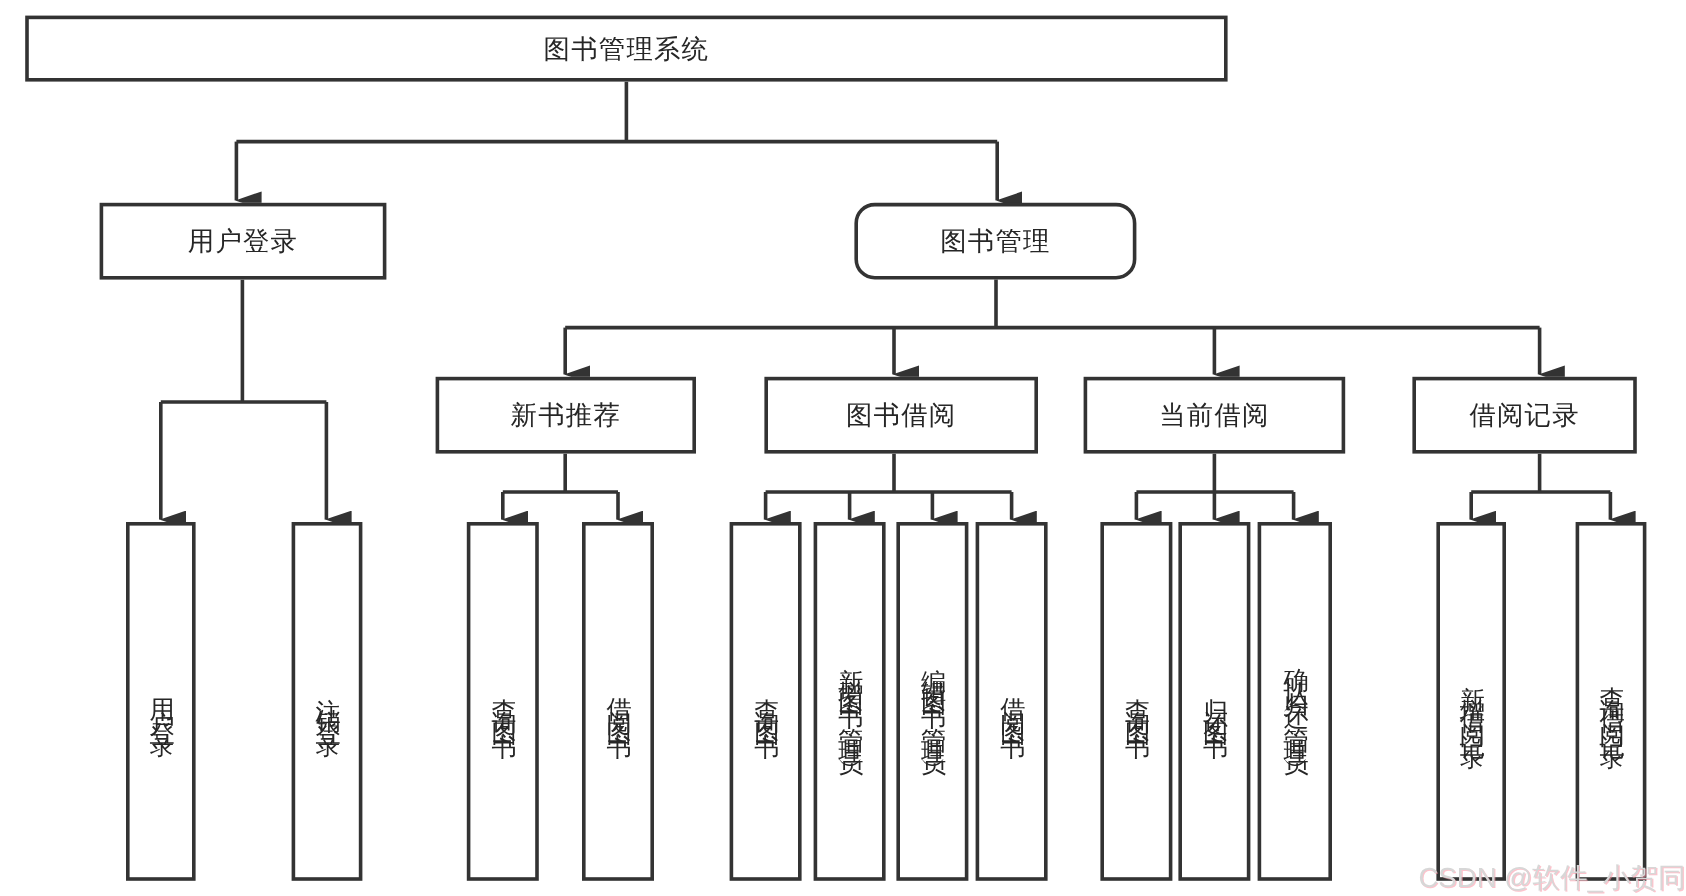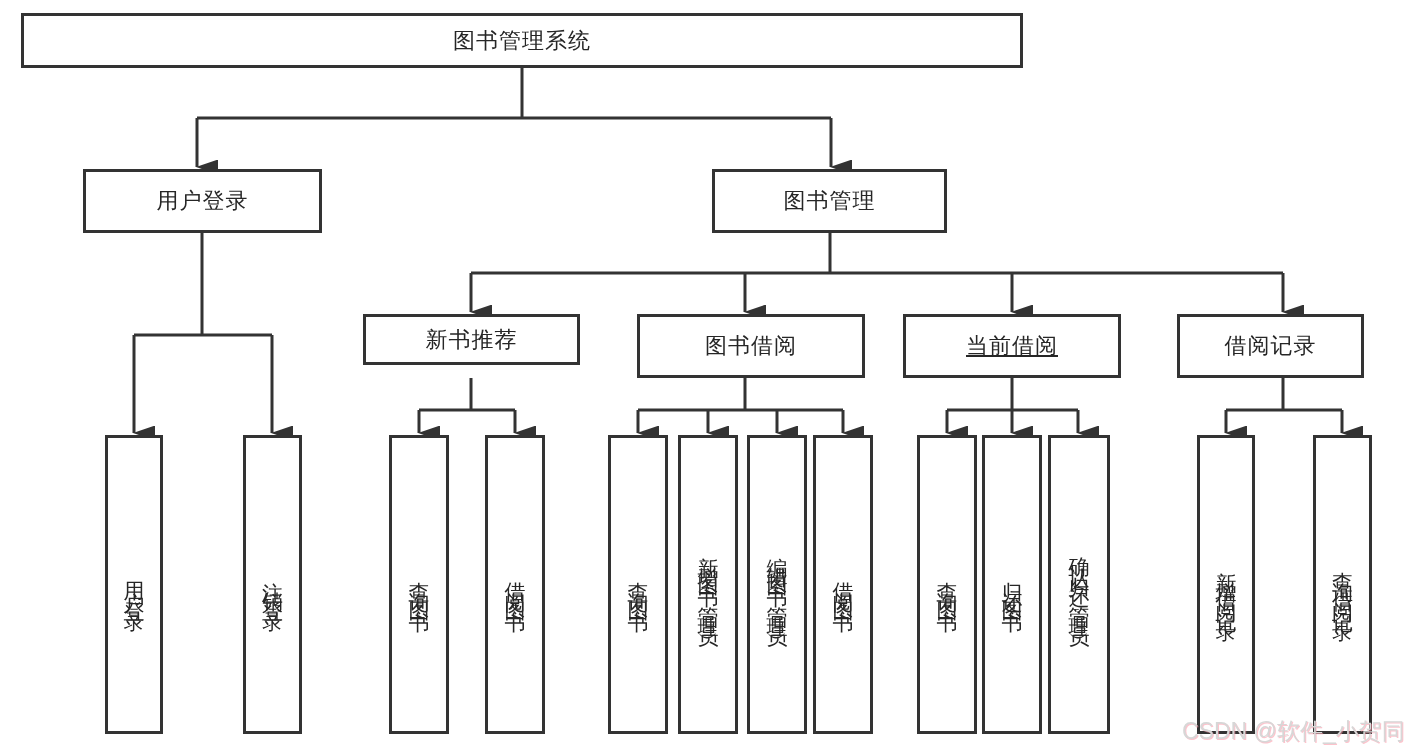--- a/index.html
+++ b/index.html
@@ -112,31 +112,31 @@
     <line x1="1342" y1="410" x2="1342" y2="433" stroke="#333333" stroke-width="3" marker-end="url(#arrow)"></line>
   </svg>
 
   <div class="hbox" style="left:21px; top:13px; width:1002px; height:55px;align-items:center;">
     <span>图书管理系统</span>
   </div>
 
   <div class="hbox" style="left:83px; top:169px; width:239px; height:64px;">
     <span>用户登录</span>
   </div>
-  <div class="hbox" style="left:712px; top:169px; width:235px; height:64px;">
+  <div class="hbox" style="left:712px; top:169px; width:235px; height:64px;border-radius:17px;">
     <span>图书管理</span>
   </div>
 
-  <div class="hbox" style="left:363px; top:314px; width:217px; height:51px;">
+  <div class="hbox" style="left:363px; top:314px; width:217px; height:64px;">
     <span>新书推荐</span>
   </div>
   <div class="hbox" style="left:637px; top:314px; width:228px; height:64px;">
     <span>图书借阅</span>
   </div>
-  <div class="hbox" style="left:903px; top:314px; width:218px; height:64px;text-decoration:underline;">
+  <div class="hbox" style="left:903px; top:314px; width:218px; height:64px;">
     <span>当前借阅</span>
   </div>
   <div class="hbox" style="left:1177px; top:314px; width:187px; height:64px;">
     <span>借阅记录</span>
   </div>
 
   <div class="vbox" style="left:105px; width:58px;">
     <span class="vtext">用户登录</span>
   </div>
   <div class="vbox" style="left:243px; width:59px;">

